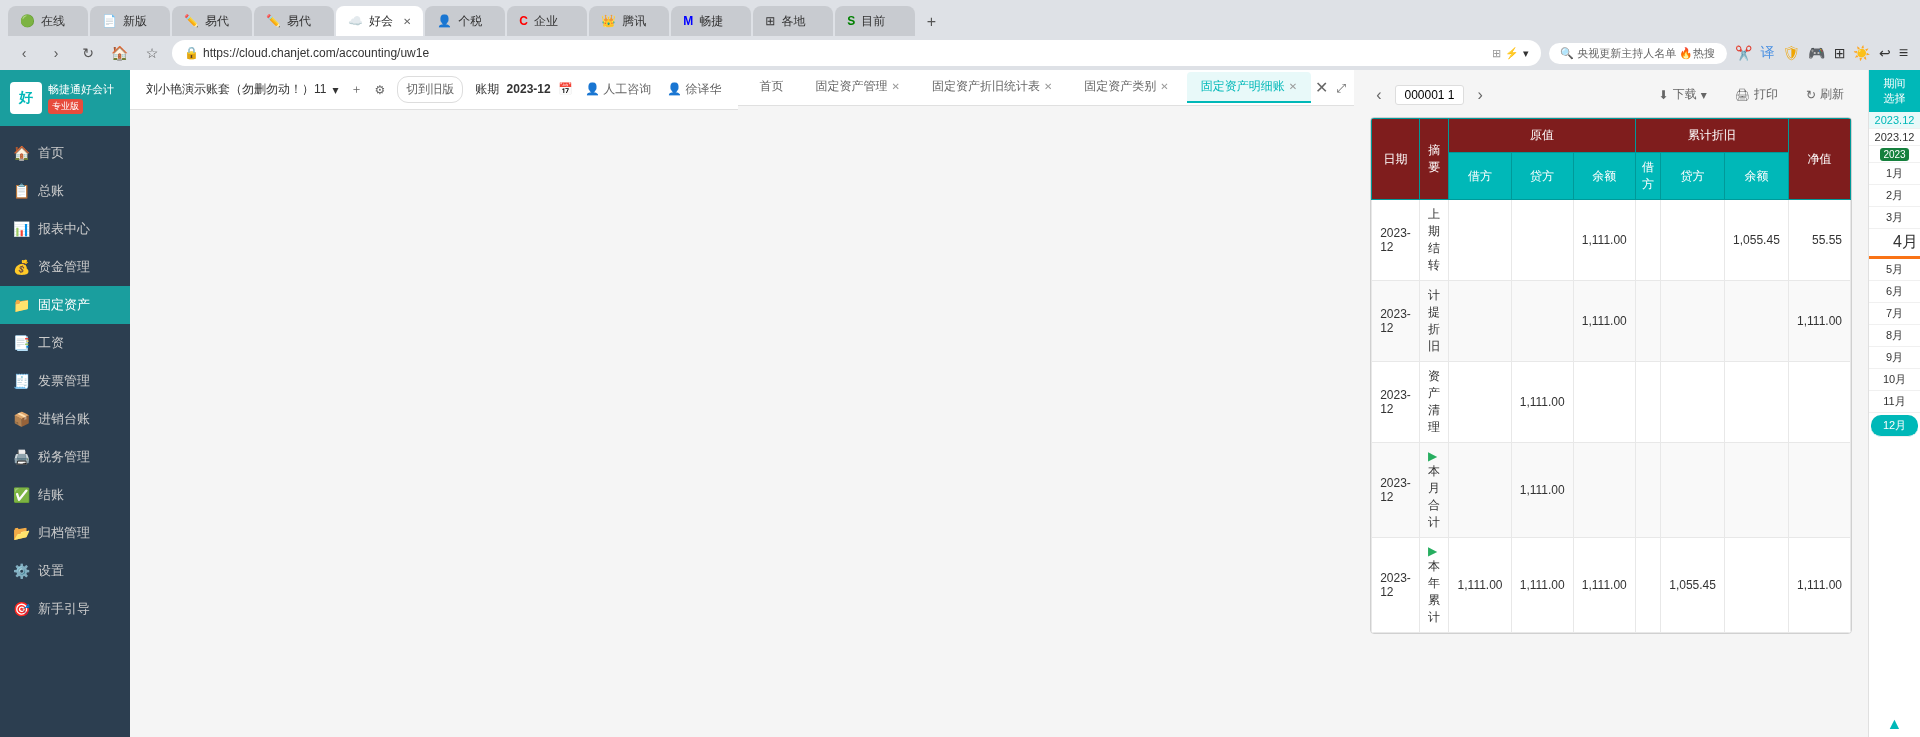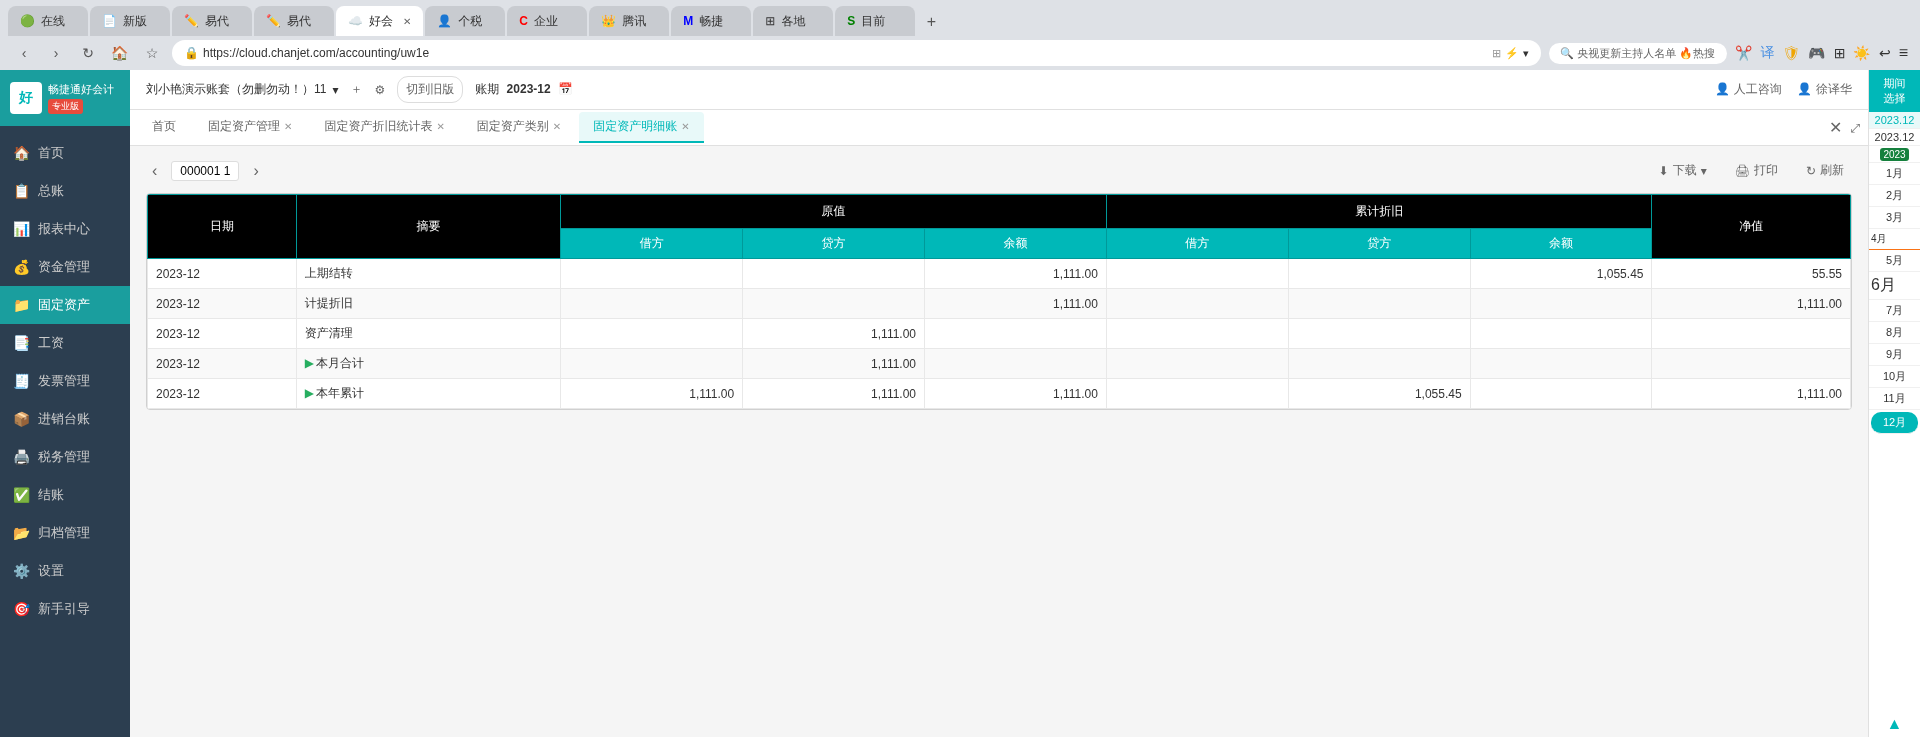--- a/index.html
+++ b/index.html
@@ -27,21 +27,21 @@
     .sidebar-logo { padding: 12px 10px; background: #1a9e9e; display: flex; align-items: center; gap: 6px; }
     .logo-icon { width: 32px; height: 32px; background: #fff; border-radius: 4px; display: flex; align-items: center; justify-content: center; }
     .logo-text { font-size: 11px; color: #fff; line-height: 1.4; }
     .logo-badge { font-size: 9px; background: #e74c3c; color: #fff; padding: 1px 4px; border-radius: 3px; display: inline-block; }
     .sidebar-nav { flex: 1; padding: 8px 0; }
     .nav-item { display: flex; align-items: center; gap: 8px; padding: 10px 14px; color: #ccc; cursor: pointer; font-size: 13px; }
     .nav-item.active { background: #1a9e9e; color: #fff; }
     .nav-item .nav-icon { width: 16px; height: 16px; display: flex; align-items: center; justify-content: center; font-size: 14px; flex-shrink: 0; }
 
     
-    .main { flex: 1; display: flex; flex-direction: column; background: #f5f5f5; overflow: hidden; }
+    .main { flex: 1; display: flex; flex-direction: row; background: #f5f5f5; overflow: hidden; }
 
     
     .app-header { height: 40px; background: #fff; display: flex; align-items: center; padding: 0 16px; gap: 12px; border-bottom: 1px solid #e0e0e0; }
     .company-selector { display: flex; align-items: center; gap: 6px; font-size: 12px; color: #333; cursor: pointer; }
     .period-info { font-size: 12px; color: #333; }
     .header-right { margin-left: auto; display: flex; align-items: center; gap: 16px; font-size: 12px; color: #666; }
 
     
     .page-tabs { display: flex; align-items: center; height: 36px; background: #fff; border-bottom: 1px solid #e0e0e0; padding: 0 8px; gap: 4px; }
     .page-tab { display: flex; align-items: center; gap: 4px; padding: 6px 14px; font-size: 12px; color: #666; cursor: pointer; border-bottom: 2px solid transparent; }
@@ -55,21 +55,21 @@
     .nav-row { display: flex; align-items: center; justify-content: space-between; margin-bottom: 10px; }
     .page-nav { display: flex; align-items: center; gap: 8px; }
     .page-nav-btn { cursor: pointer; color: #666; font-size: 16px; padding: 2px 6px; }
     .page-number { border: 1px solid #ddd; padding: 2px 8px; border-radius: 3px; font-size: 12px; background: #fff; }
     .action-btns { display: flex; align-items: center; gap: 12px; }
     .action-btn { display: flex; align-items: center; gap: 4px; font-size: 12px; color: #666; cursor: pointer; padding: 4px 8px; }
 
     
     .table-container { border: 1px solid #d0d0d0; border-radius: 4px; overflow: hidden; }
     table { width: 100%; border-collapse: collapse; font-size: 12px; }
-    .table-header-row-1 th { background: #000000; color: #fff; text-align: center; padding: 8px 6px; border: 1px solid #009999; font-weight: normal; }
+    .table-header-row-1 th { background: #7f1d1d; color: #fff; text-align: center; padding: 8px 6px; border: 1px solid #009999; font-weight: normal; }
     .table-header-row-2 th { background: #00b8b8; color: #fff; text-align: center; padding: 6px 6px; border: 1px solid #009999; font-weight: normal; }
     tbody tr { background: #fff; }
     tbody tr:nth-child(even) { background: #f9f9f9; }
     td { padding: 6px 8px; border: 1px solid #e8e8e8; text-align: left; color: #333; }
     td.num { text-align: right; }
 
     .green-icon { color: #27ae60; margin-right: 2px; }
 
     .close-window-btn { cursor: pointer; color: #666; font-size: 16px; margin-left: auto; }
     .expand-btn { cursor: pointer; color: #666; font-size: 12px; }
@@ -394,23 +394,23 @@
       <div>选择</div>
     </div>
     <div style="padding:2px;font-size:11px;background:#e8f9f9;color:#00b8b8;text-align:center;border-bottom:1px solid #f0f0f0;">2023.12</div>
     <div style="padding:2px;font-size:11px;text-align:center;border-bottom:1px solid #f0f0f0;color:#333;">2023.12</div>
     <div style="padding:2px;font-size:11px;text-align:center;border-bottom:1px solid #f0f0f0;">
       <span style="background:#15803d;color:#fff;border-radius:3px;padding:1px 3px;font-size:10px;">2023</span>
     </div>
     <div style="padding:3px 2px;font-size:11px;text-align:center;border-bottom:1px solid #f0f0f0;color:#333;cursor:pointer;">1月</div>
     <div style="padding:3px 2px;font-size:11px;text-align:center;border-bottom:1px solid #f0f0f0;color:#333;cursor:pointer;">2月</div>
     <div style="padding:3px 2px;font-size:11px;text-align:center;border-bottom:1px solid #f0f0f0;color:#333;cursor:pointer;">3月</div>
-    <div style="padding:3px 2px;font-size:10px;text-align:left;border-bottom:1px solid #f97316;color:#333;cursor:pointer;">4月</div>
+    <div style="padding:3px 2px;font-size:16px;text-align:right;border-bottom:3px solid #f97316;color:#333;cursor:pointer;">4月</div>
     <div style="padding:3px 2px;font-size:11px;text-align:center;border-bottom:1px solid #f0f0f0;color:#333;cursor:pointer;">5月</div>
-    <div style="padding:3px 2px;font-size:16px;border-bottom:1px solid #f0f0f0;color:#333;cursor:pointer;">6月</div>
+    <div style="padding:3px 2px;font-size:11px;text-align:center;border-bottom:1px solid #f0f0f0;color:#333;cursor:pointer;">6月</div>
     <div style="padding:3px 2px;font-size:11px;text-align:center;border-bottom:1px solid #f0f0f0;color:#333;cursor:pointer;">7月</div>
     <div style="padding:3px 2px;font-size:11px;text-align:center;border-bottom:1px solid #f0f0f0;color:#333;cursor:pointer;">8月</div>
     <div style="padding:3px 2px;font-size:11px;text-align:center;border-bottom:1px solid #f0f0f0;color:#333;cursor:pointer;">9月</div>
     <div style="padding:3px 2px;font-size:11px;text-align:center;border-bottom:1px solid #f0f0f0;color:#333;cursor:pointer;">10月</div>
     <div style="padding:3px 2px;font-size:11px;text-align:center;border-bottom:1px solid #f0f0f0;color:#333;cursor:pointer;">11月</div>
     <div style="padding:3px 2px;font-size:11px;text-align:center;border-bottom:1px solid #f0f0f0;background:#00b8b8;color:#fff;border-radius:10px;margin:2px;cursor:pointer;">12月</div>
     <div style="flex:1;"></div>
     <div style="text-align:center;padding:4px;cursor:pointer;">
       <span style="font-size:16px;color:#00b8b8;">▲</span>
     </div>

